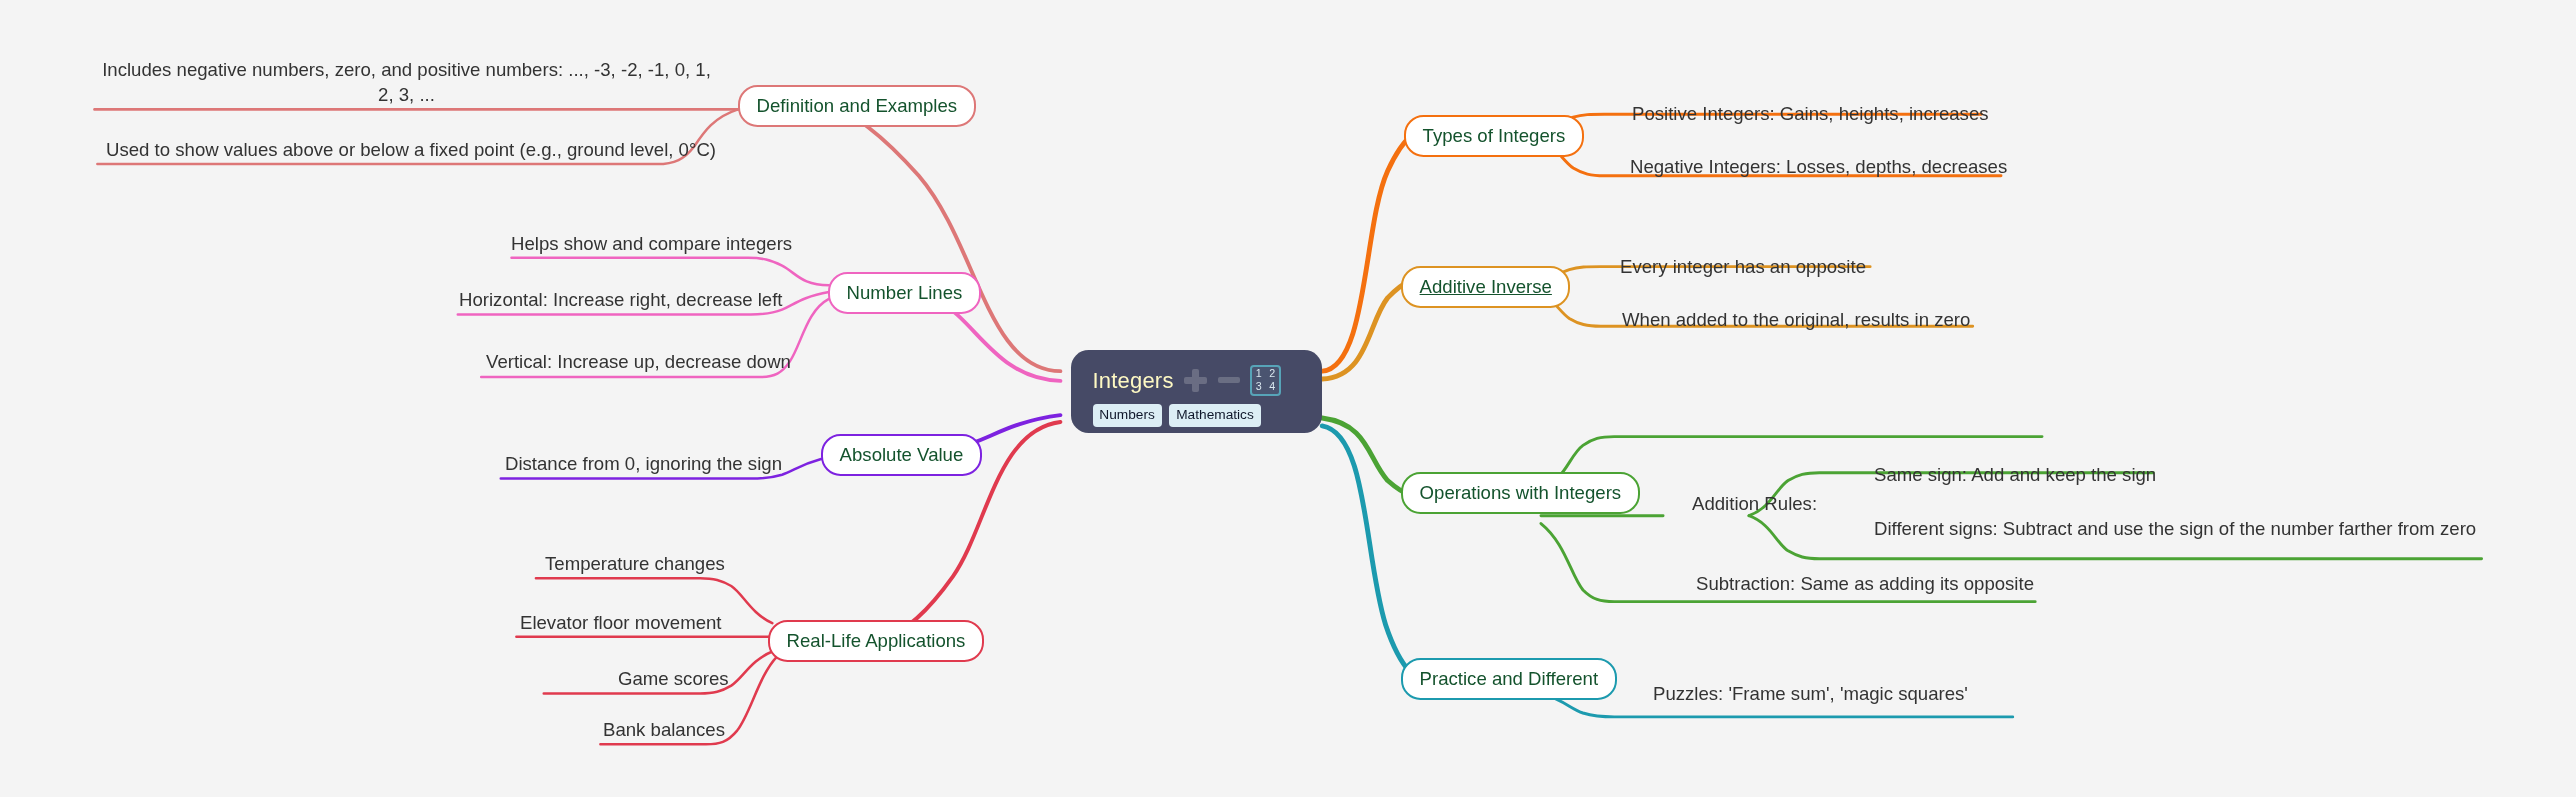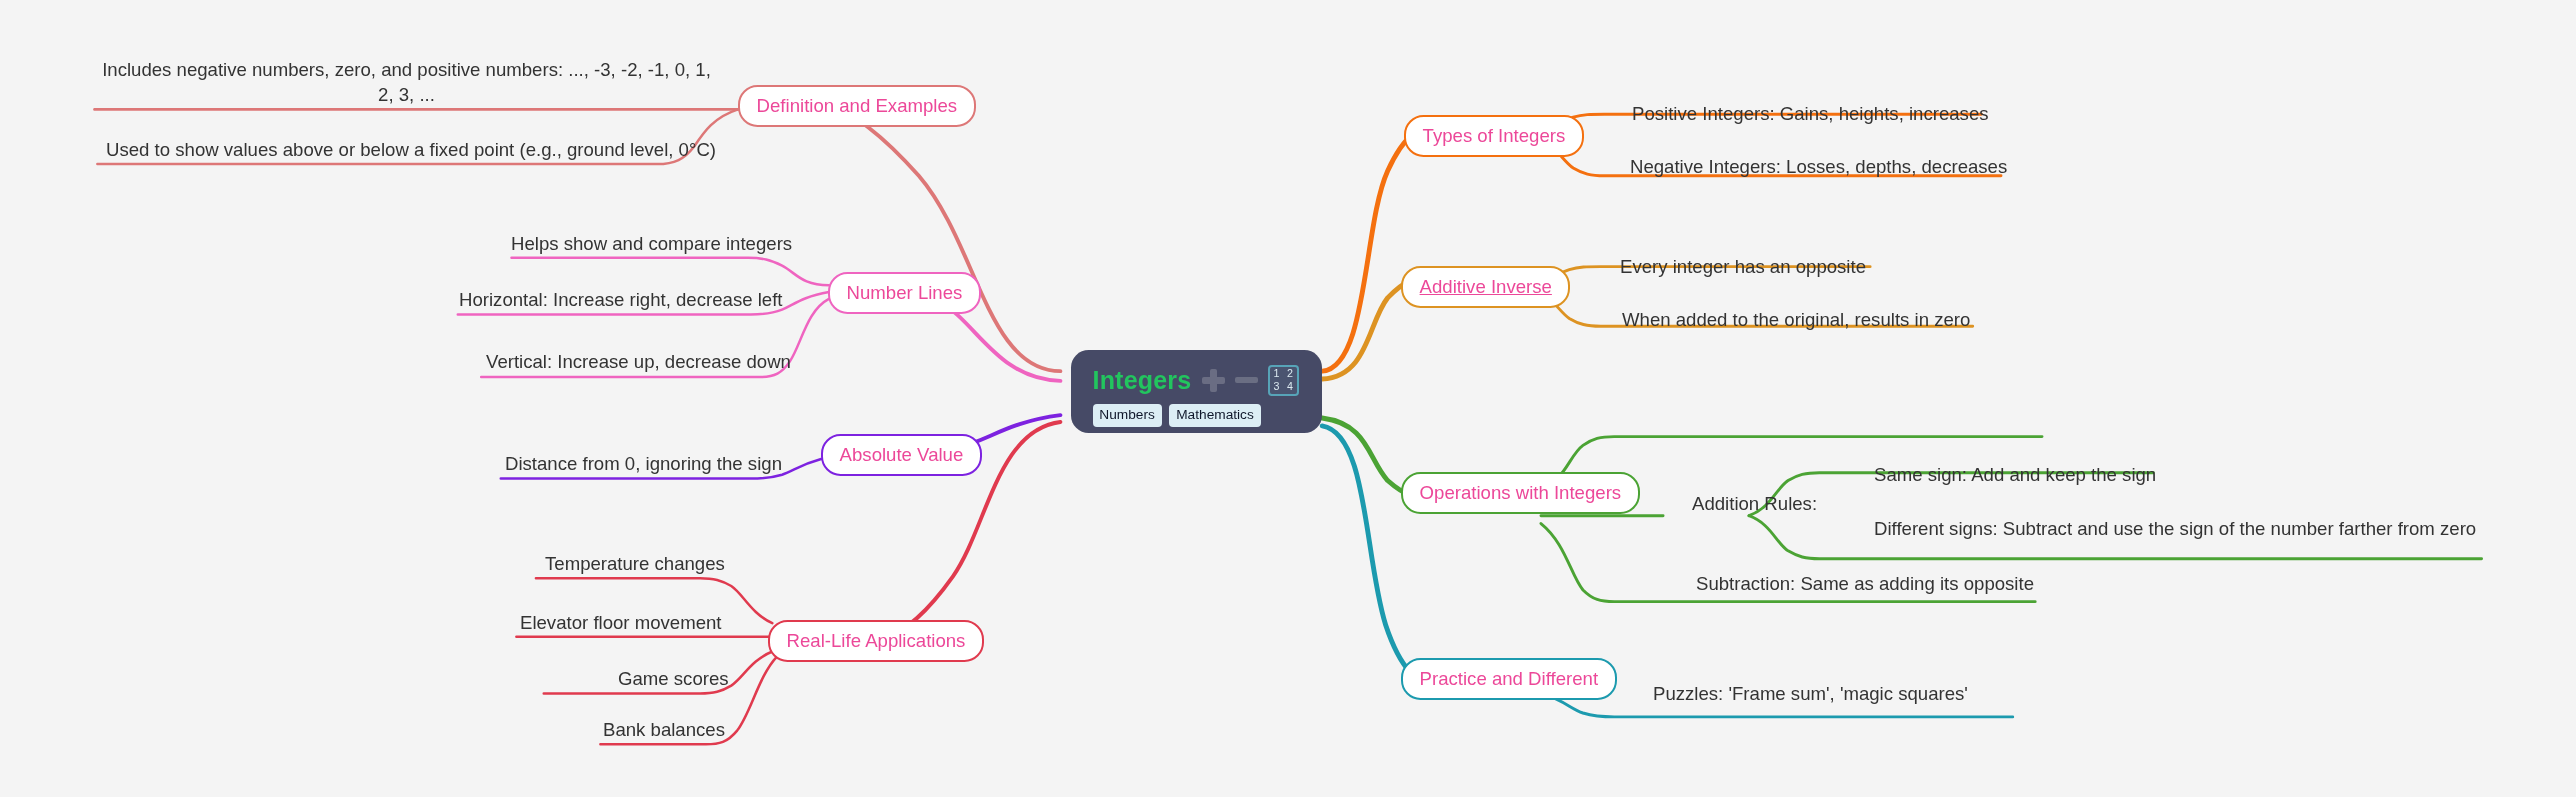--- a/index.html
+++ b/index.html
@@ -40,26 +40,25 @@
     box-sizing: border-box;
     z-index: 10;
   }
   .central-title-row {
     display: flex;
     align-items: center;
     gap: 9.8px;
     height: 37px;
   }
   .central-title {
-    color: #22c55e;
-    font-size: 25px;
+    color: #fef9c3;
+    font-size: 22px;
     line-height: 33px;
     letter-spacing: 0.2px;
     white-space: nowrap;
-    font-weight: bold;
   }
   .ic {
     display: inline-block;
     position: relative;
     opacity: .92;
   }
   .ic-plus {
     width: 23.5px; height: 23.5px;
   }
   .ic-plus::before, .ic-plus::after {
@@ -114,21 +113,21 @@
 
   
   .node {
     position: absolute;
     background: #ffffff;
     border: 2.9px solid #888;
     border-radius: 19.5px;
     padding: 7.8px 16.6px;
     font-size: 18.6px;
     line-height: 22.5px;
-    color: #ec4899;
+    color: #14532d;
     white-space: nowrap;
     box-sizing: border-box;
     z-index: 6;
   }
 
   
   .leaf {
     position: absolute;
     font-size: 18.6px;
     line-height: 25.4px;

